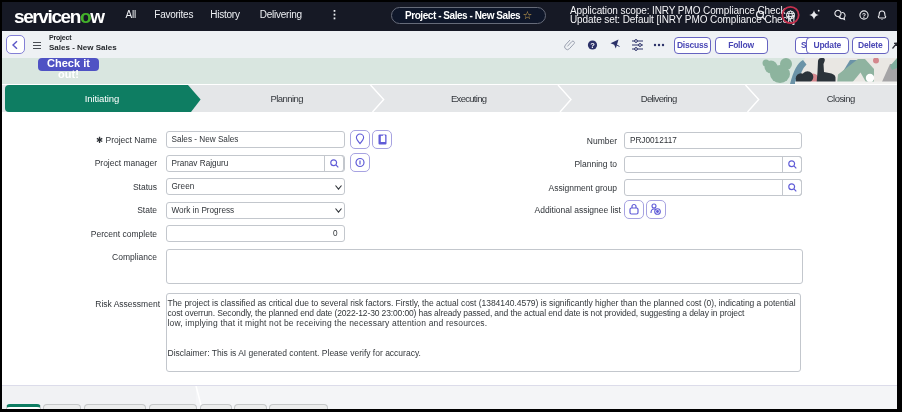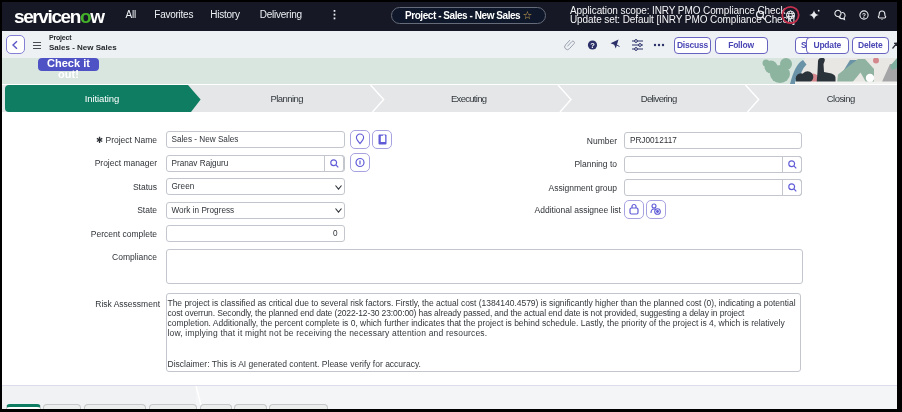--- a/index.html
+++ b/index.html
@@ -247,21 +247,20 @@
     </g>
   </svg>
 
 <div class="flabel abs" style="left:60px;top:251.5px;width:97px;">Compliance</div>
 <div class="finput abs" style="left:165.5px;top:249px;width:637.5px;height:35px;"></div>
 
 <div class="flabel abs" style="left:60px;top:298.5px;width:100px;">Risk Assessment</div>
 <div class="finput abs" style="left:165.5px;top:293px;width:635.5px;height:78.5px;font-size:8.5px;line-height:10.2px;padding-top:3.5px;padding-left:1px;color:#33373b;overflow:hidden;">
 <div class="sline" style="letter-spacing:-0.03px;">The project is classified as critical due to several risk factors. Firstly, the actual cost (1384140.4579) is significantly higher than the planned cost (0), indicating a potential</div>
 <div class="sline" style="letter-spacing:-0.13px;">cost overrun. Secondly, the planned end date (2022-12-30 23:00:00) has already passed, and the actual end date is not provided, suggesting a delay in project</div>
-<div class="sline">completion. Additionally, the percent complete is 0, which further indicates that the project is behind schedule. Lastly, the priority of the project is 4, which is relatively</div>
 <div class="sline" style="letter-spacing:0.17px;">low, implying that it might not be receiving the necessary attention and resources.</div>
 <div class="sline">&nbsp;</div>
 <div class="sline">&nbsp;</div>
 <div class="sline">Disclaimer: This is AI generated content. Please verify for accuracy.</div>
 </div>
 
 <div id="bstrip" class="abs"></div>
 <div class="abs" style="left:196px;top:386px;width:701px;height:23px;background:#f4f5f7;"></div>
 <svg class="abs" style="left:193px;top:386px;" width="12" height="23" viewBox="0 0 12 23">
     <line x1="3" y1="0" x2="9" y2="23" stroke="#fff" stroke-width="1.5"></line>

